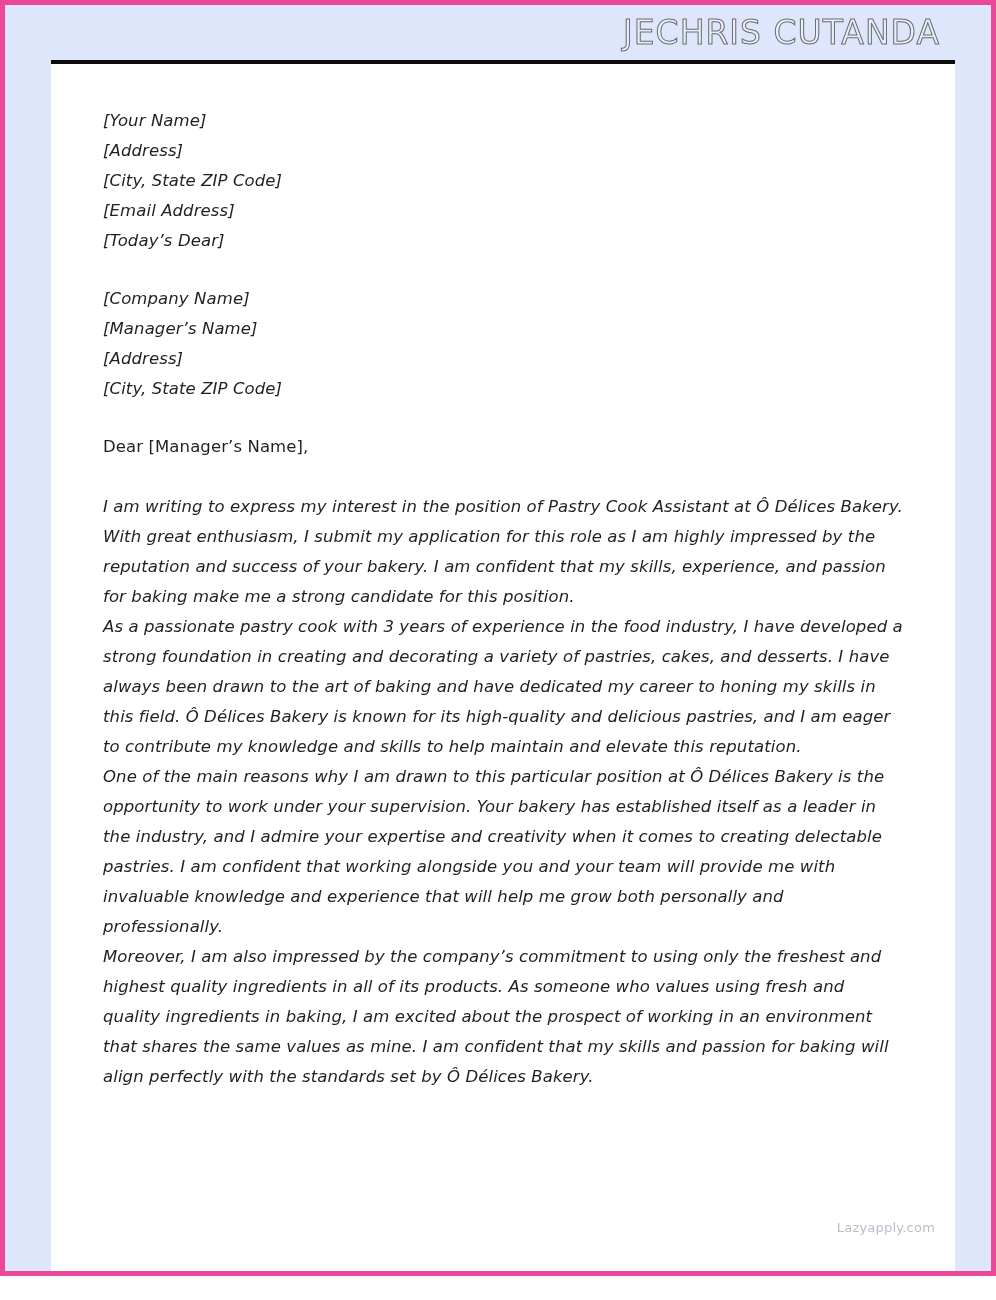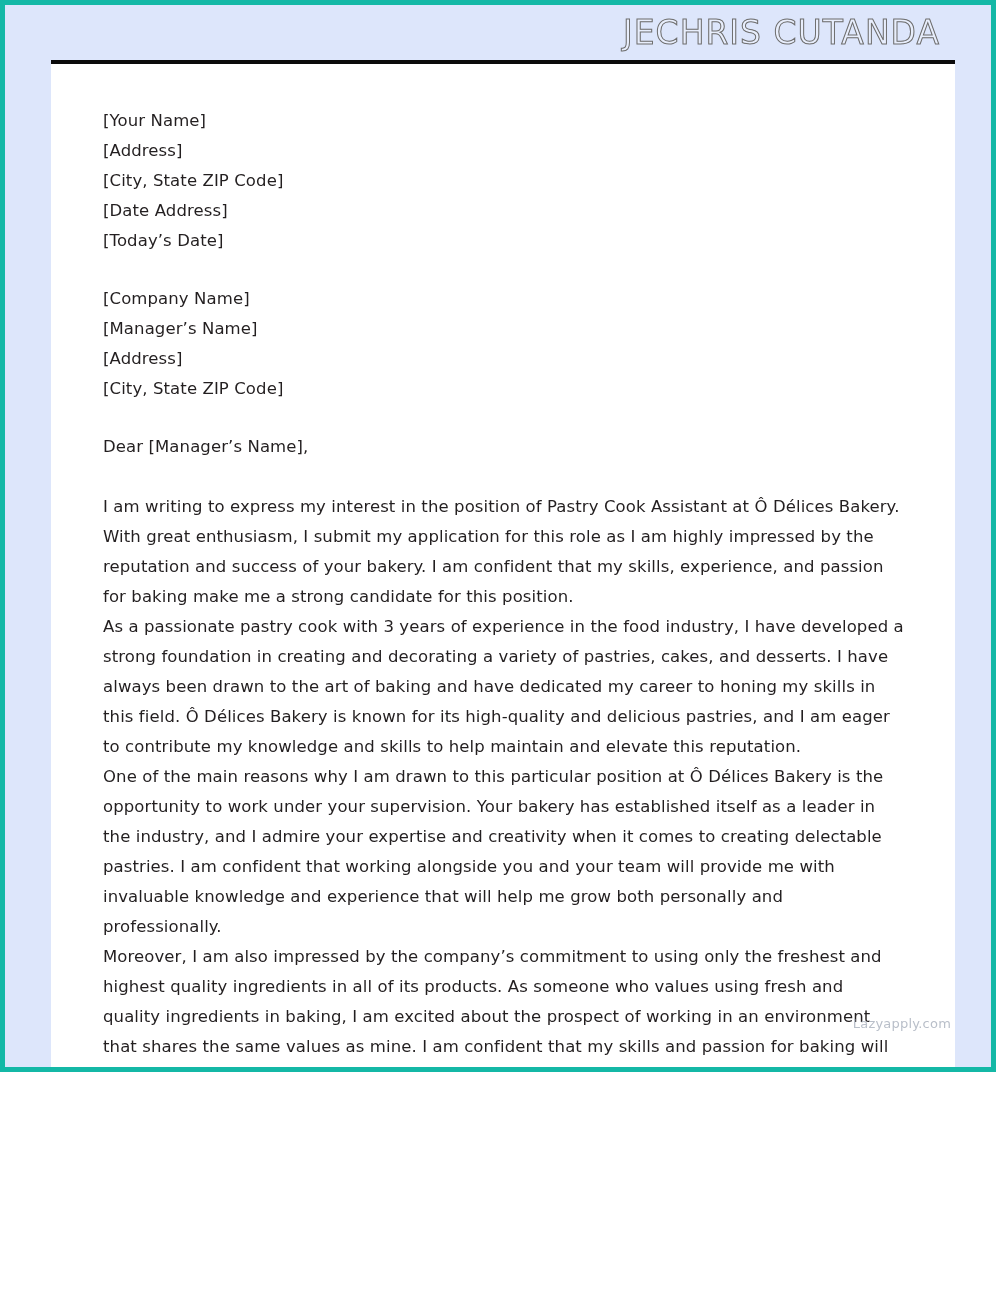--- a/index.html
+++ b/index.html
@@ -9,24 +9,24 @@
   body {
     width: 996px;
     height: 1300px;
     background: #ffffff;
     font-family: "DejaVu Sans", sans-serif;
     overflow: hidden;
   }
   .page {
     position: relative;
     width: 996px;
-    height: 1072px;
+    height: 1276px;
     background: #dde6fb;
     box-sizing: border-box;
-    border: 5px solid #14b8a6;
+    border: 5px solid #ec4899;
     overflow: hidden;
   }
   .header {
     position: absolute;
     top: 5px;
     left: 5px;
     right: 5px;
     height: 45px;
     display: flex;
     align-items: center;
@@ -53,38 +53,39 @@
     background: #ffffff;
     border-top: 4px solid #0b0b0b;
     box-sizing: border-box;
     overflow: hidden;
   }
   .letter-inner {
     padding: 42px 50px 0 52px;
   }
   .block {
     margin: 0 0 28px 0;
+    font-style: italic;
   }
   .line, .para {
     font-family: "DejaVu Sans", sans-serif;
     font-size: 16.5px;
     line-height: 30px;
     color: #231f20;
     margin: 0;
     letter-spacing: 0.1px;
   }
   .para {
     text-align: left;
   }
   .salutation {
     margin: 0 0 30px 0;
   }
   .watermark {
     position: absolute;
-    right: 40px;
+    right: 56px;
     bottom: 36px;
     font-family: "DejaVu Sans", sans-serif;
     font-size: 13px;
     color: #b9bfc9;
     letter-spacing: 0.2px;
     pointer-events: none;
   }
 </style>
 </head>
 <body>
@@ -95,22 +96,22 @@
     <div class="header-name">JECHRIS CUTANDA</div>
   </div>
 
   <div class="letter">
     <div class="letter-inner">
 
       <div class="block">
         <p class="line">[Your Name]</p>
         <p class="line">[Address]</p>
         <p class="line">[City, State ZIP Code]</p>
-        <p class="line">[Date Address]</p>
-        <p class="line">[Today’s Date]</p>
+        <p class="line">[Email Address]</p>
+        <p class="line">[Today’s Dear]</p>
       </div>
 
       <div class="block">
         <p class="line">[Company Name]</p>
         <p class="line">[Manager’s Name]</p>
         <p class="line">[Address]</p>
         <p class="line">[City, State ZIP Code]</p>
       </div>
 
       <p class="para salutation">Dear [Manager’s Name],</p>

